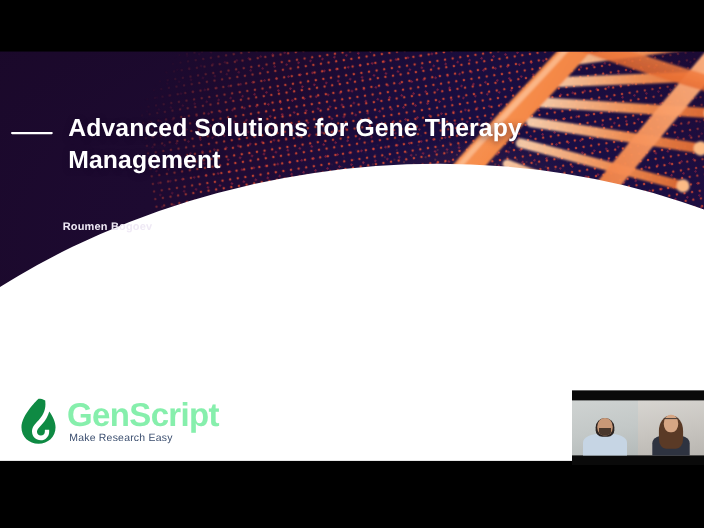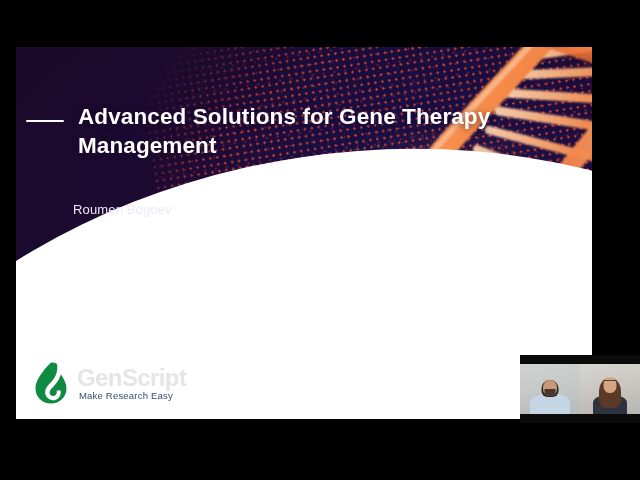--- a/index.html
+++ b/index.html
@@ -8,21 +8,21 @@
     width:640px;height:480px;overflow:hidden;
     font-family:"Liberation Sans","DejaVu Sans",sans-serif;
   }
 
   #video-player{
     position:relative;width:640px;height:480px;background:#000;overflow:hidden;
   }
 
   
   #slide-stage{
-    position:absolute;left:16px;top:47px;width:576px;height:372px;overflow:hidden;
+    position:absolute;left:0;top:47px;width:640px;height:372px;overflow:hidden;
     background:#1e0a33;
   }
 
   
   .bg-base{
     position:absolute;inset:0;
     background:
       radial-gradient(120% 100% at 78% 46%, #2a1048 0%, #1d0a31 48%, #190826 100%),
       linear-gradient(90deg,#1e0a33 0%,#1e0a33 34%,#26104a 55%,#1b1040 78%,#141033 100%);
   }
@@ -92,30 +92,30 @@
   .title{
     position:absolute;left:62px;top:55px;width:500px;
     color:#fff;font-size:22.5px;line-height:1.30;font-weight:700;
     letter-spacing:.1px;
     text-shadow:0 1px 6px rgba(20,6,40,.55);
   }
   .title .ln{display:block;}
 
   .speaker{
     position:absolute;left:57px;top:152px;
-    color:#efe9f5;font-size:13px;line-height:1.62;font-weight:400;
+    color:#efe9f5;font-size:10px;line-height:1.62;font-weight:700;
     letter-spacing:.15px;
   }
   .speaker .ln{display:block;white-space:nowrap;}
 
   
   .logo{position:absolute;left:16px;bottom:14px;display:flex;align-items:center;gap:7px;}
   .logo-mark{width:38px;height:44px;flex:none;}
   .logo-text{display:flex;flex-direction:column;line-height:1;}
-  .logo-word{font-size:24px;font-weight:700;letter-spacing:-.6px;color:#e5e5e5;}
+  .logo-word{font-size:30px;font-weight:700;letter-spacing:-.6px;color:#86efac;}
   .logo-tag{font-size:9.5px;color:#3a4d6e;letter-spacing:.2px;margin-top:1px;margin-left:2px;}
 
   
   #webcam-inset{
     position:absolute;left:520px;top:355px;width:120px;height:68px;
     background:#050505;display:flex;overflow:hidden;
   }
   .cam{position:relative;flex:1 1 50%;height:100%;overflow:hidden;background:#0a0a0a;}
   .cam .room{position:absolute;left:0;right:0;top:9px;bottom:9px;}
   .cam-left .room{background:linear-gradient(170deg,#cfd3d2 0%,#c3c8c7 55%,#b4bab9 100%);}

